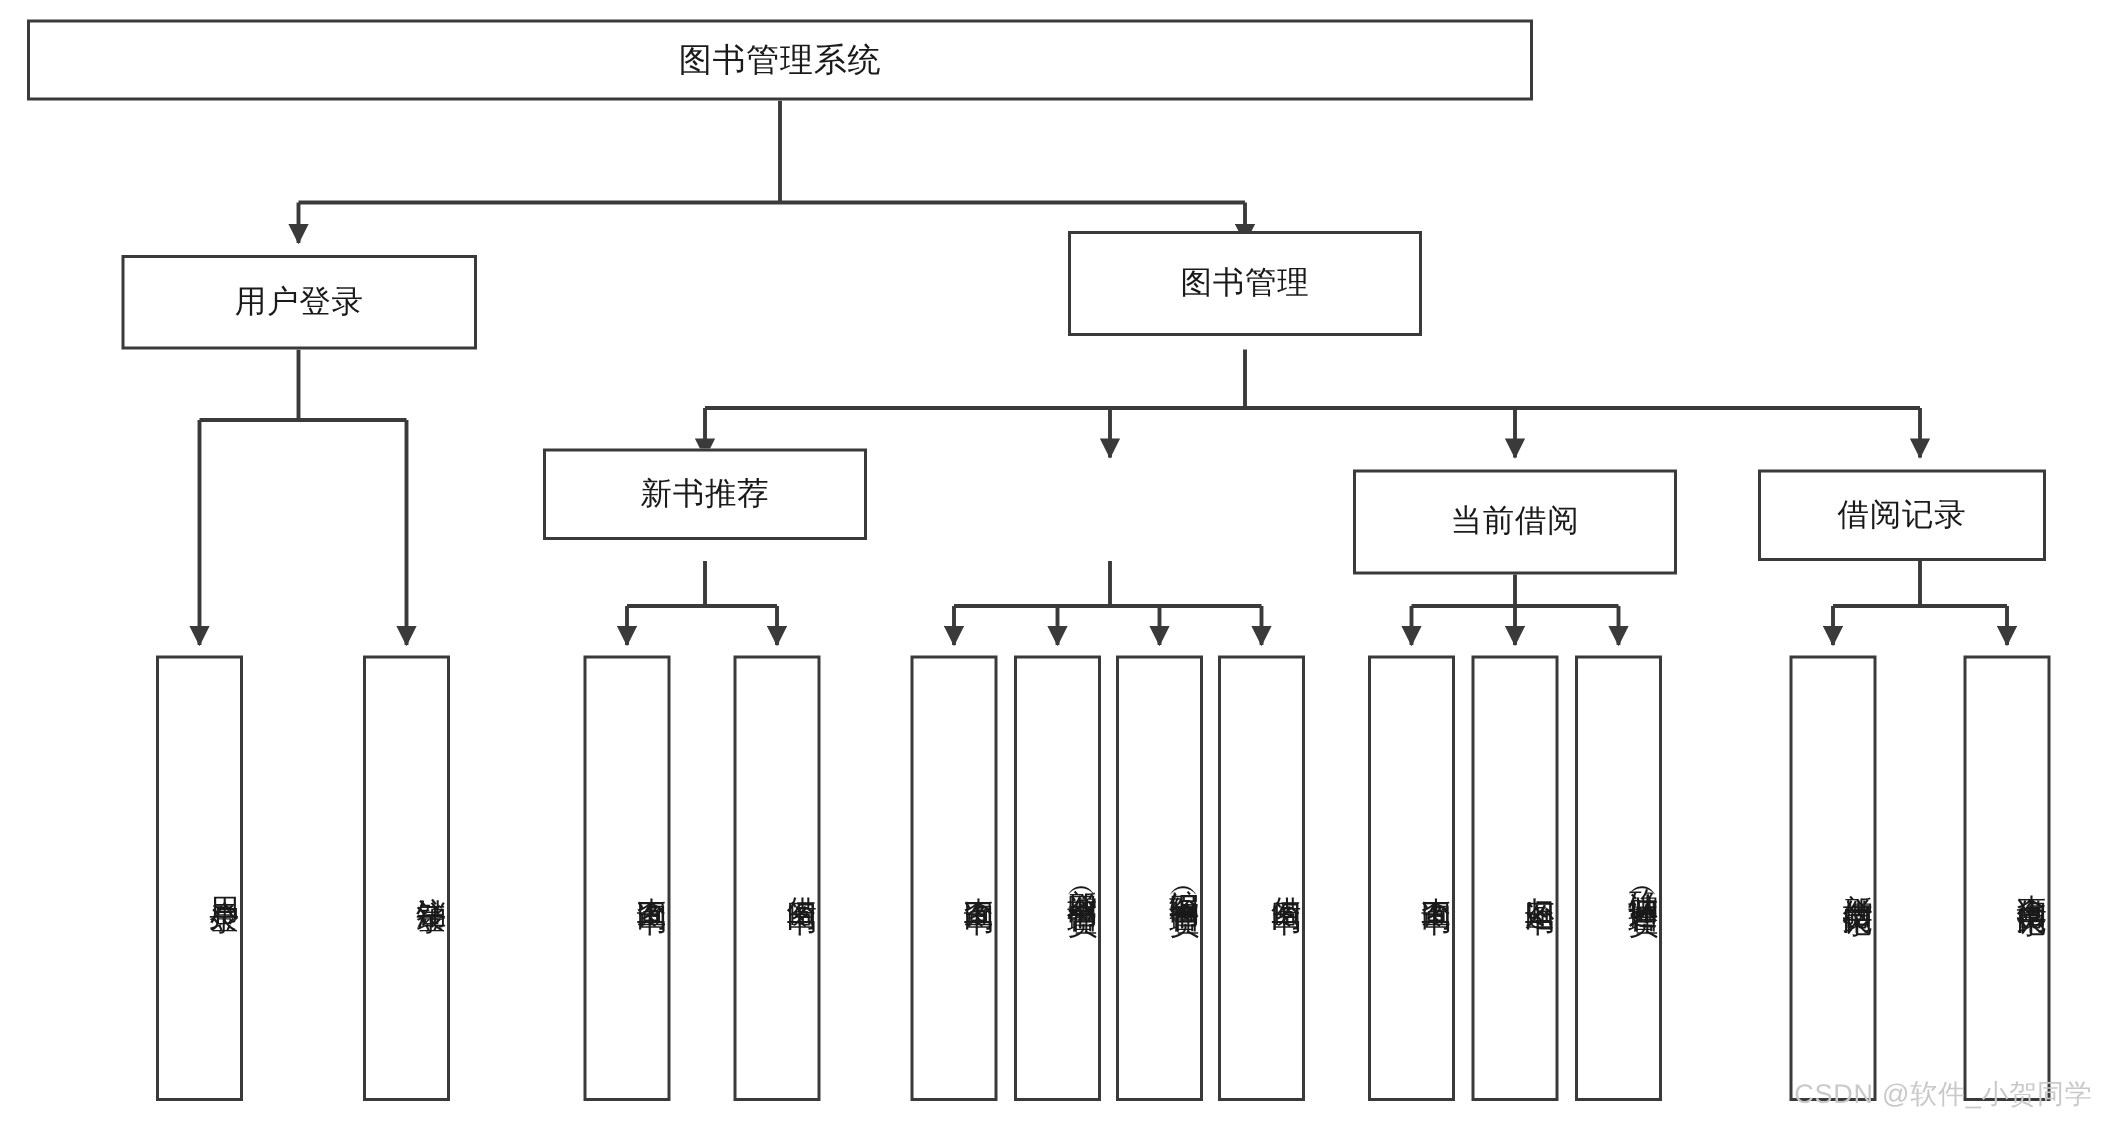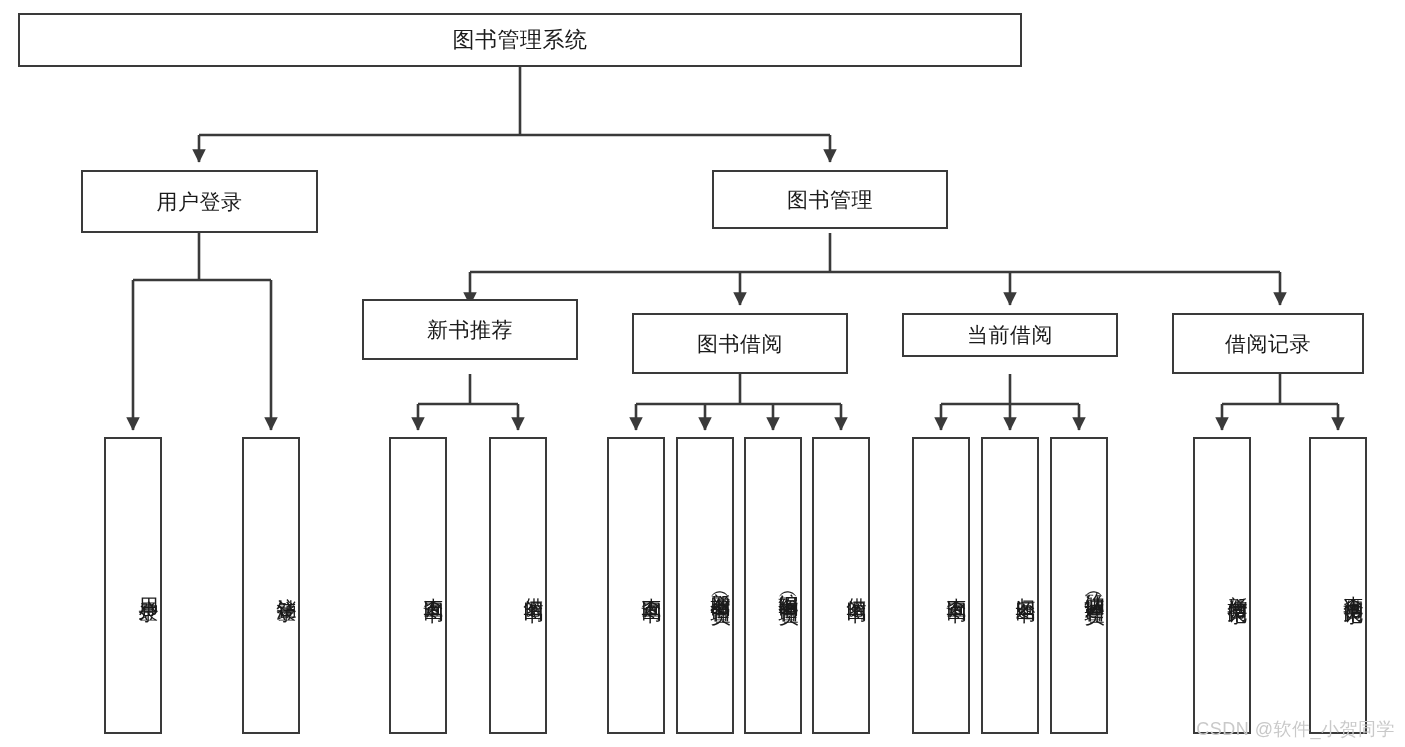--- a/index.html
+++ b/index.html
@@ -114,25 +114,24 @@
       <path d="M 1280 374 L 1280 404"></path>
       <path d="M 1222 404 L 1338 404"></path>
       <path d="M 1222 404 L 1222 430" marker-end="url(#arr)"></path>
       <path d="M 1338 404 L 1338 430" marker-end="url(#arr)"></path>
     </g>
   </svg>
 
   <div class="node h root" style="left:18px; top:13px; width:1004px; height:54px;">图书管理系统</div>
 
   <div class="node h" style="left:81px; top:170px; width:237px; height:63px;">用户登录</div>
-  <div class="node h" style="left:712px; top:170px; width:236px; height:59px;">图书管理</div>
+  <div class="node h" style="left:712px; top:154px; width:236px; height:70px;">图书管理</div>
 
   <div class="node h" style="left:362px; top:299px; width:216px; height:61px;">新书推荐</div>
-  <div class="node h" style="left:632px; top:313px; width:216px; height:61px;">图书借阅</div>
-  <div class="node h" style="left:902px; top:313px; width:216px; height:44px;">当前借阅</div>
+  <div class="node h" style="left:902px; top:313px; width:216px; height:70px;">当前借阅</div>
   <div class="node h" style="left:1172px; top:313px; width:192px; height:61px;">借阅记录</div>
 
   <div class="node v" style="left:104px; top:437px; width:58px; height:297px;">用户登录</div>
   <div class="node v" style="left:242px; top:437px; width:58px; height:297px;">注销登录</div>
 
   <div class="node v" style="left:389px; top:437px; width:58px; height:297px;">查询图书</div>
   <div class="node v" style="left:489px; top:437px; width:58px; height:297px;">借阅图书</div>
 
   <div class="node v" style="left:607px; top:437px; width:58px; height:297px;">查询图书</div>
   <div class="node v" style="left:676px; top:437px; width:58px; height:297px;">新增图书（管理员）</div>

